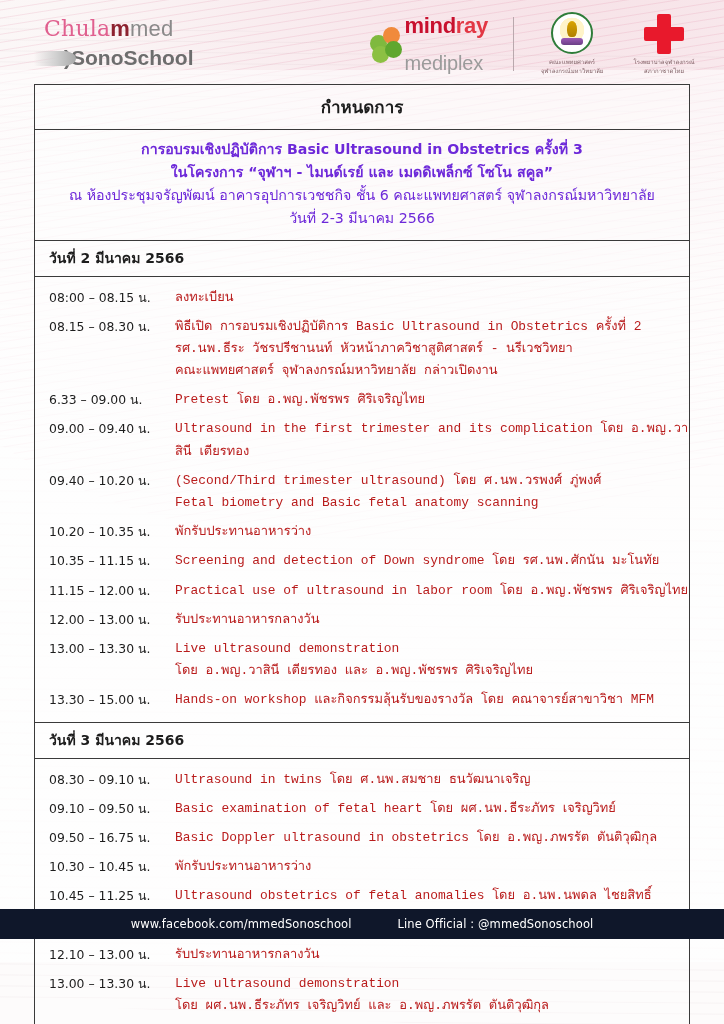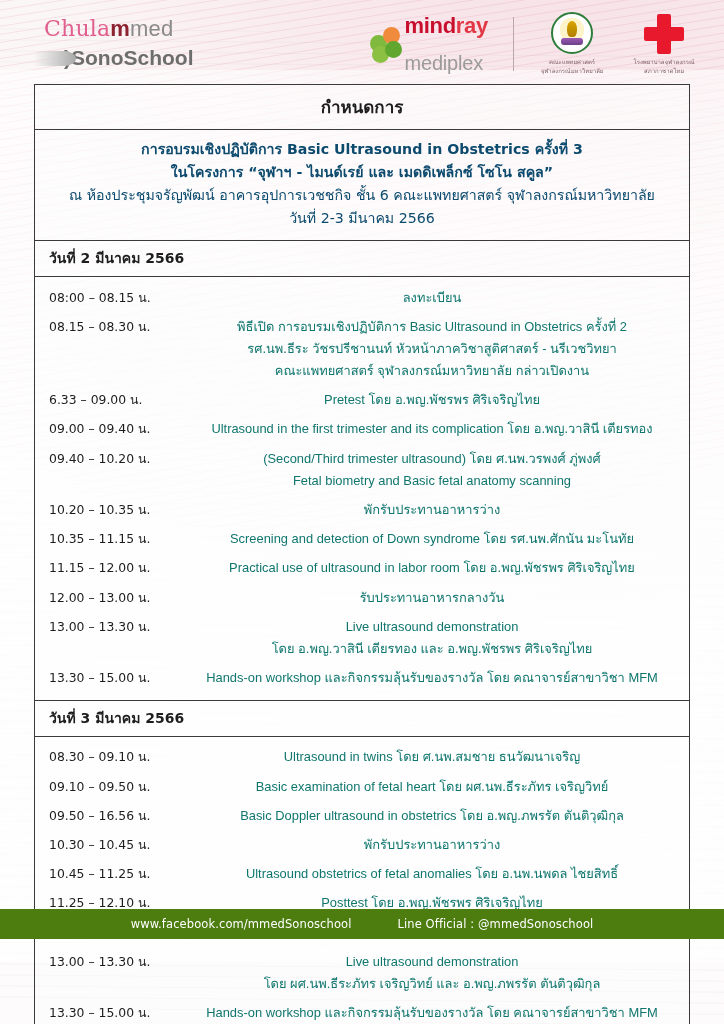--- a/index.html
+++ b/index.html
@@ -189,21 +189,21 @@
     padding: 8px 0 9px;
     font-family: "DejaVu Sans", sans-serif;
   }
   .title-block {
     text-align: center;
     padding: 8px 10px 10px;
     font-family: "DejaVu Sans", sans-serif;
   }
   .title-block div {
     font-size: 14.2px;
-    color: #0c4a6e;
+    color: #6d28d9;
     line-height: 1.62;
   }
   .tb-1 { font-weight: bold; }
   .tb-2 { font-weight: bold; }
   .tb-3 { font-weight: normal !important; }
   .tb-4 { font-weight: normal !important; }
 
   .day-head {
     font-size: 14px;
     font-weight: bold;
@@ -223,32 +223,31 @@
     flex: 0 0 126px;
     font-size: 12.4px;
     color: #1d1d1d;
     white-space: nowrap;
     font-family: "DejaVu Sans", sans-serif;
     padding-top: 1px;
   }
   .sess-body { flex: 1; min-width: 0; }
   .sess-line {
     font-size: 12.9px;
-    color: #0f766e;
+    color: #b91c1c;
     line-height: 1.72;
-    font-family: Liberation Sans, sans-serif;
-    text-align: center;
+    font-family: Liberation Mono, monospace;
   }
 
   
   .footer {
     position: absolute;
     left: 0; right: 0; bottom: 0;
     height: 30px;
-    background: #4d7c0f;
+    background: #0f172a;
     display: flex;
     align-items: center;
     justify-content: center;
     gap: 46px;
     z-index: 3;
   }
   .footer a, .footer span {
     color: #ffffff;
     font-size: 11.5px;
     text-decoration: none;
@@ -422,21 +421,21 @@
               <div class="sess-line">Ultrasound in twins โดย ศ.นพ.สมชาย ธนวัฒนาเจริญ</div>
             </div>
           </div>
           <div class="sess">
             <div class="sess-time">09.10 – 09.50 น.</div>
             <div class="sess-body">
               <div class="sess-line">Basic examination of fetal heart โดย ผศ.นพ.ธีระภัทร เจริญวิทย์</div>
             </div>
           </div>
           <div class="sess">
-            <div class="sess-time">09.50 – 16.56 น.</div>
+            <div class="sess-time">09.50 – 16.75 น.</div>
             <div class="sess-body">
               <div class="sess-line">Basic Doppler ultrasound in obstetrics โดย อ.พญ.ภพรรัต ตันติวุฒิกุล</div>
             </div>
           </div>
           <div class="sess">
             <div class="sess-time">10.30 – 10.45 น.</div>
             <div class="sess-body">
               <div class="sess-line">พักรับประทานอาหารว่าง</div>
             </div>
           </div>

